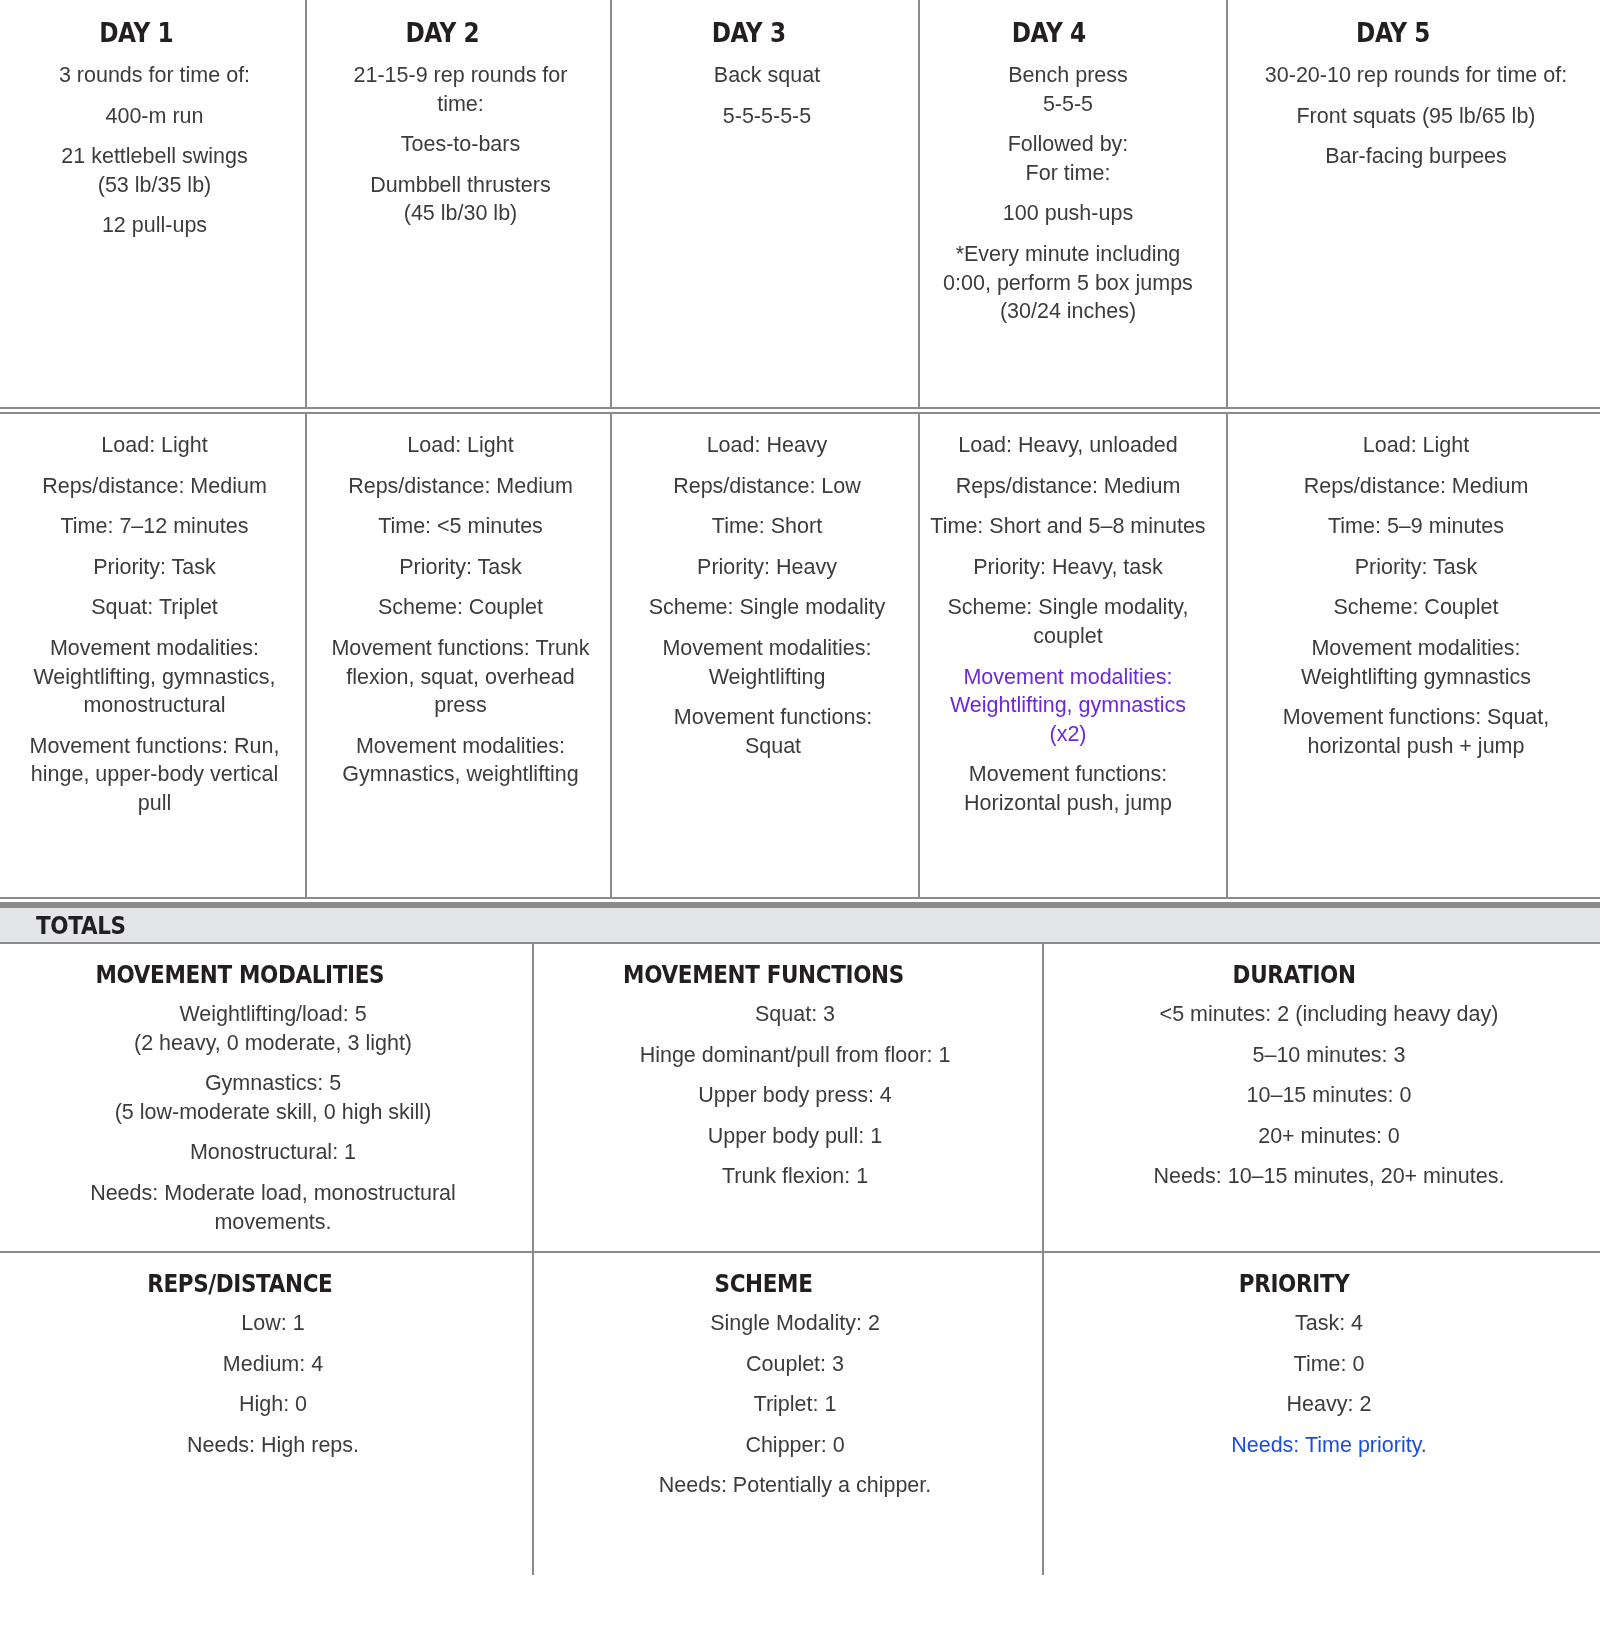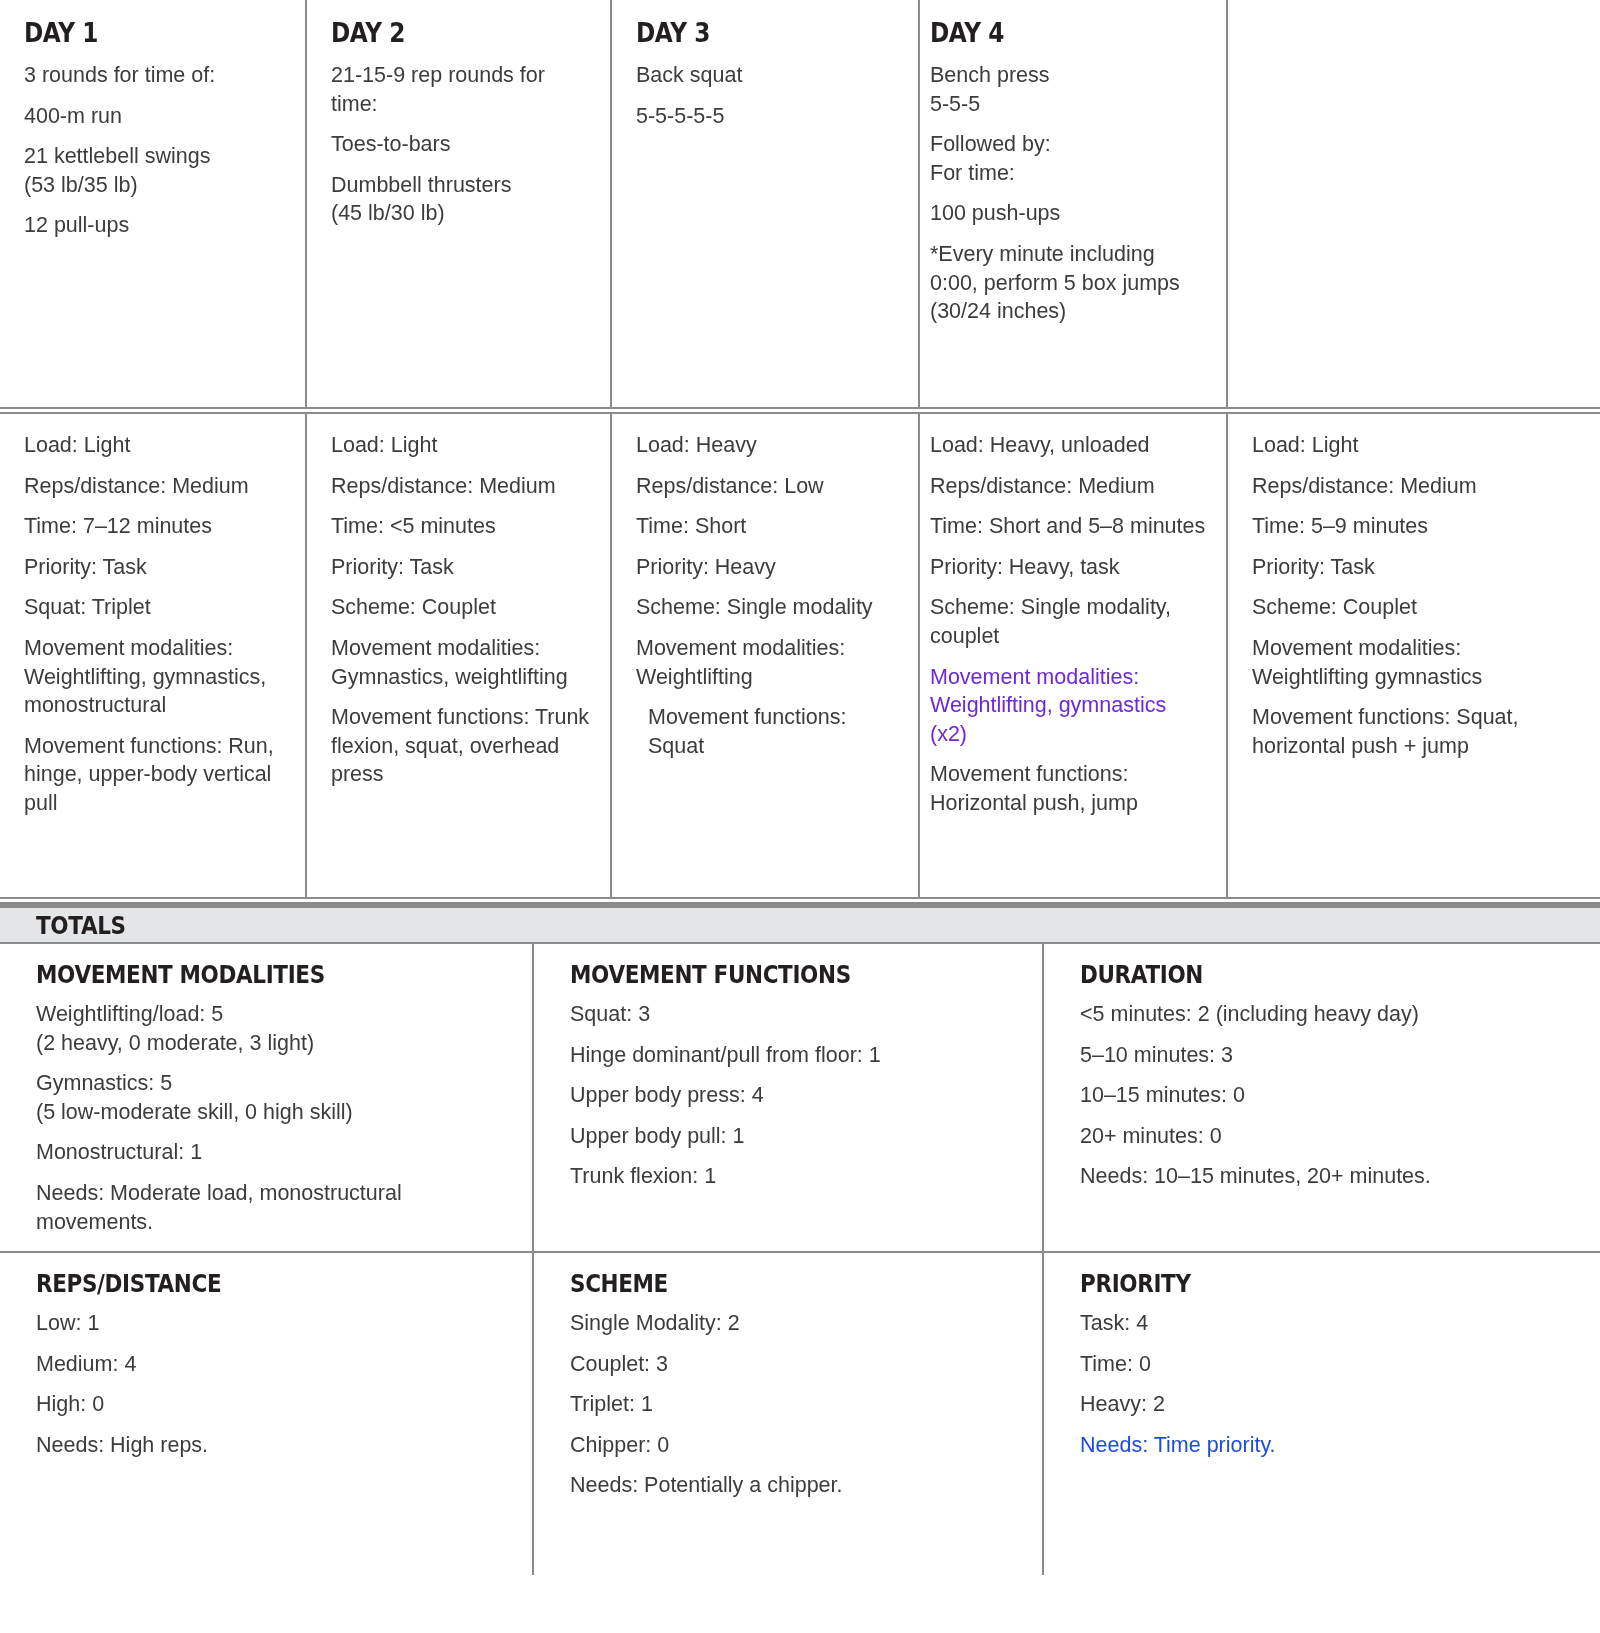--- a/index.html
+++ b/index.html
@@ -10,20 +10,21 @@
     background: #ffffff;
     font-family: "Liberation Sans", sans-serif;
   }
 
   .sheet {
     position: relative;
     width: 1600px;
     height: 1633px;
     background: #ffffff;
     overflow: hidden;
+    text-align: center;
   }
 
   
   .h-day {
     font-family: "DejaVu Sans", sans-serif;
     font-weight: 700;
     font-size: 27px;
     letter-spacing: -0.5px;
     color: #231f20;
     text-transform: uppercase;
@@ -159,20 +160,28 @@
     </div>
     <div class="col w4" style="border-right-color: rgb(139, 139, 139);">
       <div class="h-day" style="color: rgb(35, 31, 32);">DAY 4</div>
       <div>
           <p class="line" style="color: rgb(60, 60, 60);">Bench press<br>5-5-5</p>
           <p class="line" style="color: rgb(60, 60, 60);">Followed by:<br>For time:</p>
           <p class="line" style="color: rgb(60, 60, 60);">100 push-ups</p>
           <p class="line" style="color: rgb(60, 60, 60);">*Every minute including 0:00, perform 5 box jumps (30/24 inches)</p>
         </div>
     </div>
+    <div class="col w5 last">
+      <div class="h-day" style="color: rgb(35, 31, 32);">DAY 5</div>
+      <div>
+          <p class="line" style="color: rgb(60, 60, 60);">30-20-10 rep rounds for time of:</p>
+          <p class="line" style="color: rgb(60, 60, 60);">Front squats (95 lb/65 lb)</p>
+          <p class="line" style="color: rgb(60, 60, 60);">Bar-facing burpees</p>
+        </div>
+    </div>
   </div>
 
   <div class="row-attr" style="border-top-color: rgb(139, 139, 139); border-bottom-color: rgb(139, 139, 139);">
     <div class="col w1" style="border-right-color: rgb(139, 139, 139);">
       <div>
           <p class="line" style="color: rgb(60, 60, 60);">Load: Light</p>
           <p class="line" style="color: rgb(60, 60, 60);">Reps/distance: Medium</p>
           <p class="line" style="color: rgb(60, 60, 60);">Time: 7–12 minutes</p>
           <p class="line" style="color: rgb(60, 60, 60);">Priority: Task</p>
           <p class="line" style="color: rgb(60, 60, 60);">Squat: Triplet</p>
@@ -180,22 +189,22 @@
           <p class="line" style="color: rgb(60, 60, 60);">Movement functions: Run, hinge, upper-body vertical pull</p>
         </div>
     </div>
     <div class="col w2" style="border-right-color: rgb(139, 139, 139);">
       <div>
           <p class="line" style="color: rgb(60, 60, 60);">Load: Light</p>
           <p class="line" style="color: rgb(60, 60, 60);">Reps/distance: Medium</p>
           <p class="line" style="color: rgb(60, 60, 60);">Time: &lt;5 minutes</p>
           <p class="line" style="color: rgb(60, 60, 60);">Priority: Task</p>
           <p class="line" style="color: rgb(60, 60, 60);">Scheme: Couplet</p>
+          <p class="line" style="color: rgb(60, 60, 60);">Movement functions: Trunk flexion, squat, overhead press</p>
           <p class="line" style="color: rgb(60, 60, 60);">Movement modalities: Gymnastics, weightlifting</p>
-          <p class="line" style="color: rgb(60, 60, 60);">Movement functions: Trunk flexion, squat, overhead press</p>
         </div>
     </div>
     <div class="col w3" style="border-right-color: rgb(139, 139, 139);">
       <div>
           <p class="line" style="color: rgb(60, 60, 60);">Load: Heavy</p>
           <p class="line" style="color: rgb(60, 60, 60);">Reps/distance: Low</p>
           <p class="line" style="color: rgb(60, 60, 60);">Time: Short</p>
           <p class="line" style="color: rgb(60, 60, 60);">Priority: Heavy</p>
           <p class="line" style="color: rgb(60, 60, 60);">Scheme: Single modality</p>
           <p class="line" style="color: rgb(60, 60, 60);">Movement modalities: Weightlifting</p>

